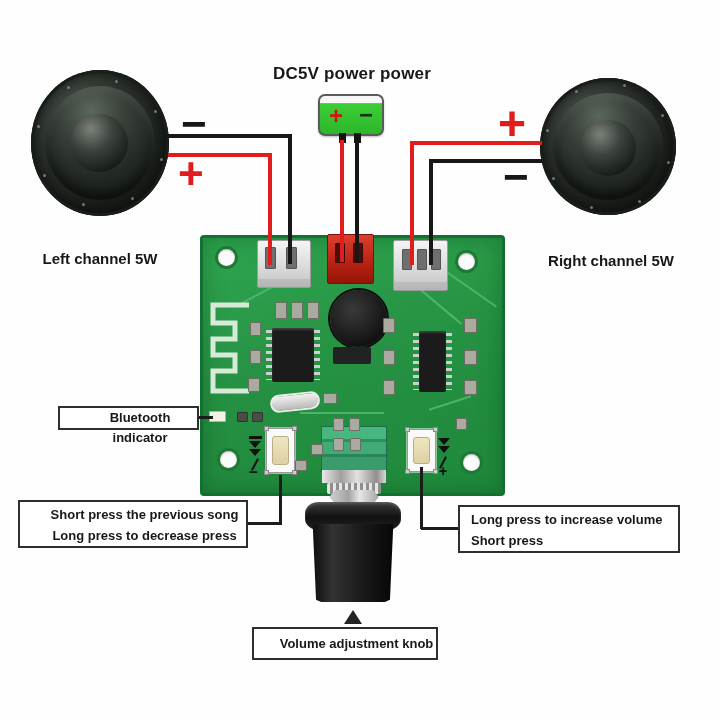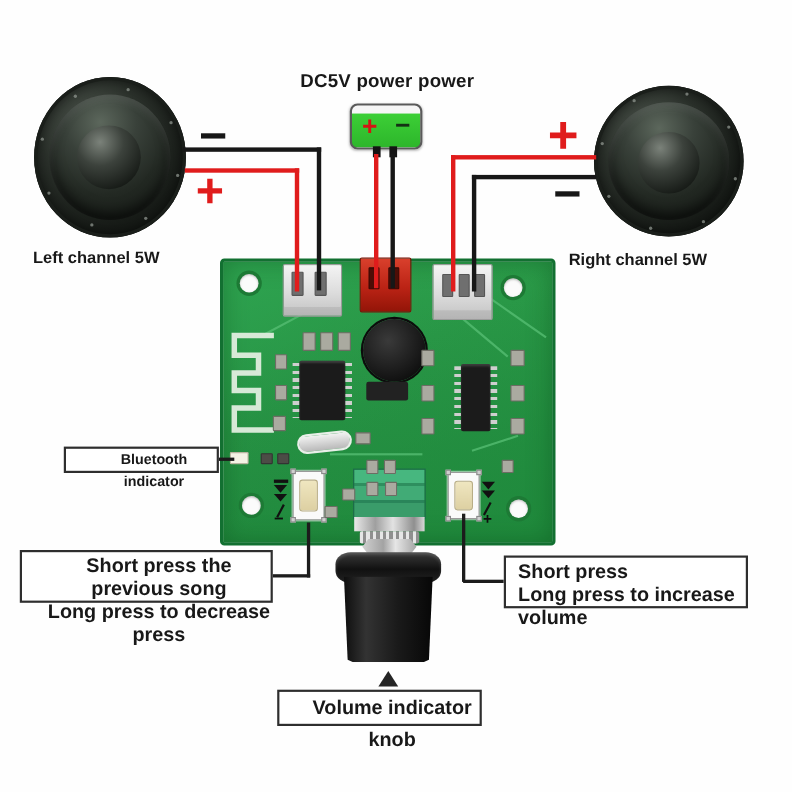--- a/index.html
+++ b/index.html
@@ -13,23 +13,23 @@
   }
   *{margin:0;padding:0;box-sizing:border-box;}
   html,body{background:#ffffff;}
   body{font-family:"Liberation Sans", sans-serif;}
   .stage{position:relative;width:720px;height:720px;background:#fefefe;overflow:hidden;}
 
   .abs{position:absolute;}
 
   
   .title{font-size:17px;font-weight:700;color:var(--ink);text-align:center;letter-spacing:.2px;}
-  .spk-label{font-size:15px;font-weight:700;color:var(--ink);}
+  .spk-label{font-size:15px;font-weight:700;color:var(--ink);text-align:center;margin-top:24px;}
   .callout{background:#fff;border:2px solid var(--label-border);color:var(--ink);
-           font-weight:700;font-size:18px;line-height:21px;z-index:9;}
+           font-weight:700;font-size:13px;line-height:21px;z-index:9;}
   .callout.center{text-align:center;padding-left:23px;}
   .pol{font-weight:700;line-height:1;z-index:6;user-select:none;}
   .pol.red{color:var(--wire-red);}
   .pol.blk{color:var(--wire-black);}
 
   
   .speaker{border-radius:50%;
      background:radial-gradient(circle at 36% 30%, #4c544c 0%, #2b312b 35%, #171b17 70%, #0d100d 100%);
      box-shadow:inset 0 0 0 3px #1a1e1a, inset 0 0 14px rgba(0,0,0,.8);z-index:2;}
   .spk-cone{position:absolute;border-radius:50%;
@@ -145,21 +145,21 @@
     <div class="spk-dome" style="left:40px;top:42px;width:56px;height:56px;"></div>
   <div class="screw" style="left: 127.353px; top: 83.3056px;"></div>
       <div class="screw" style="left: 98px; top: 121.56px;"></div>
       <div class="screw" style="left: 50.1944px; top: 127.853px;"></div>
       <div class="screw" style="left: 11.9404px; top: 98.5px;"></div>
       <div class="screw" style="left: 5.64667px; top: 50.6944px;"></div>
       <div class="screw" style="left: 35px; top: 12.4404px;"></div>
       <div class="screw" style="left: 82.8056px; top: 6.14667px;"></div>
       <div class="screw" style="left: 121.06px; top: 35.5px;"></div>
     </div>
-  <div class="abs spk-label" style="left:517px;top:228px;width:132px;">Right channel 5W</div>
+  <div class="abs spk-label" style="left:545px;top:228px;width:132px;">Right channel 5W</div>
 
   <div class="abs pol blk" style="left:181px;top:102px;font-size:44px;">−</div>
   <div class="abs pol red" style="left:178px;top:152px;font-size:44px;">+</div>
   <div class="abs pol red" style="left:498px;top:100px;font-size:48px;">+</div>
   <div class="abs pol blk" style="left:503px;top:155px;font-size:44px;">−</div>
 
   <div class="abs power" style="left:318px;top:94px;width:66px;height:42px;">
     <span class="plus">+</span>
     <span class="minus">−</span>
   </div>
@@ -266,28 +266,28 @@
   <div class="leader" style="left:198px;top:416px;width:15px;height:2.5px;"></div>
 
   <div class="abs callout center" style="left:18px;top:500px;width:230px;height:48px;padding-top:2px;">
     <div>Short press the previous song</div>
     <div>Long press to decrease press</div>
   </div>
   <div class="leader" style="left:246px;top:522px;width:36px;height:2.5px;"></div>
   <div class="leader" style="left:279px;top:475px;width:2.5px;height:50px;"></div>
 
   <div class="abs callout" style="left:458px;top:505px;width:222px;height:48px;padding:2px 0 0 11px;">
+    <div>Long press to increase volume</div>
     <div>Short press</div>
-    <div>Long press to increase volume</div>
   </div>
   <div class="leader" style="left:421px;top:527px;width:37px;height:2.5px;"></div>
   <div class="leader" style="left:420px;top:467px;width:2.5px;height:62px;"></div>
 
   <div class="tri-up" style="left:344px;top:610px;"></div>
-  <div class="abs callout center" style="left:252px;top:627px;width:186px;height:33px;line-height:29px;">Volume indicator knob</div>
+  <div class="abs callout center" style="left:252px;top:627px;width:186px;height:33px;line-height:29px;">Volume adjustment knob</div>
 
 <div class="smd" style="left: 275px; top: 302px; width: 12px; height: 17px;"></div>
     <div class="smd" style="left: 291px; top: 302px; width: 12px; height: 17px;"></div>
     <div class="smd" style="left: 307px; top: 302px; width: 12px; height: 17px;"></div>
     <div class="smd" style="left: 250px; top: 322px; width: 11px; height: 14px;"></div>
     <div class="smd" style="left: 250px; top: 350px; width: 11px; height: 14px;"></div>
     <div class="smd" style="left: 248px; top: 378px; width: 12px; height: 14px;"></div>
     <div class="smd" style="left: 383px; top: 318px; width: 12px; height: 15px;"></div>
     <div class="smd" style="left: 383px; top: 350px; width: 12px; height: 15px;"></div>
     <div class="smd" style="left: 383px; top: 380px; width: 12px; height: 15px;"></div>

